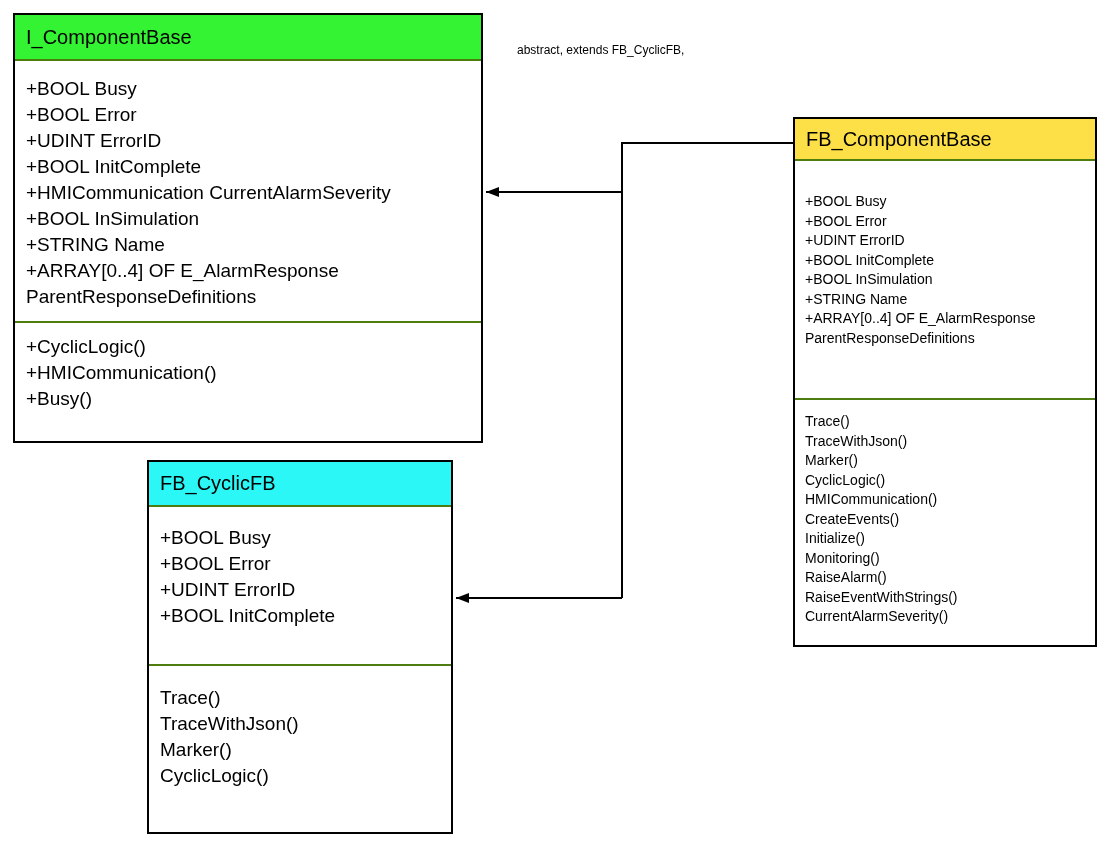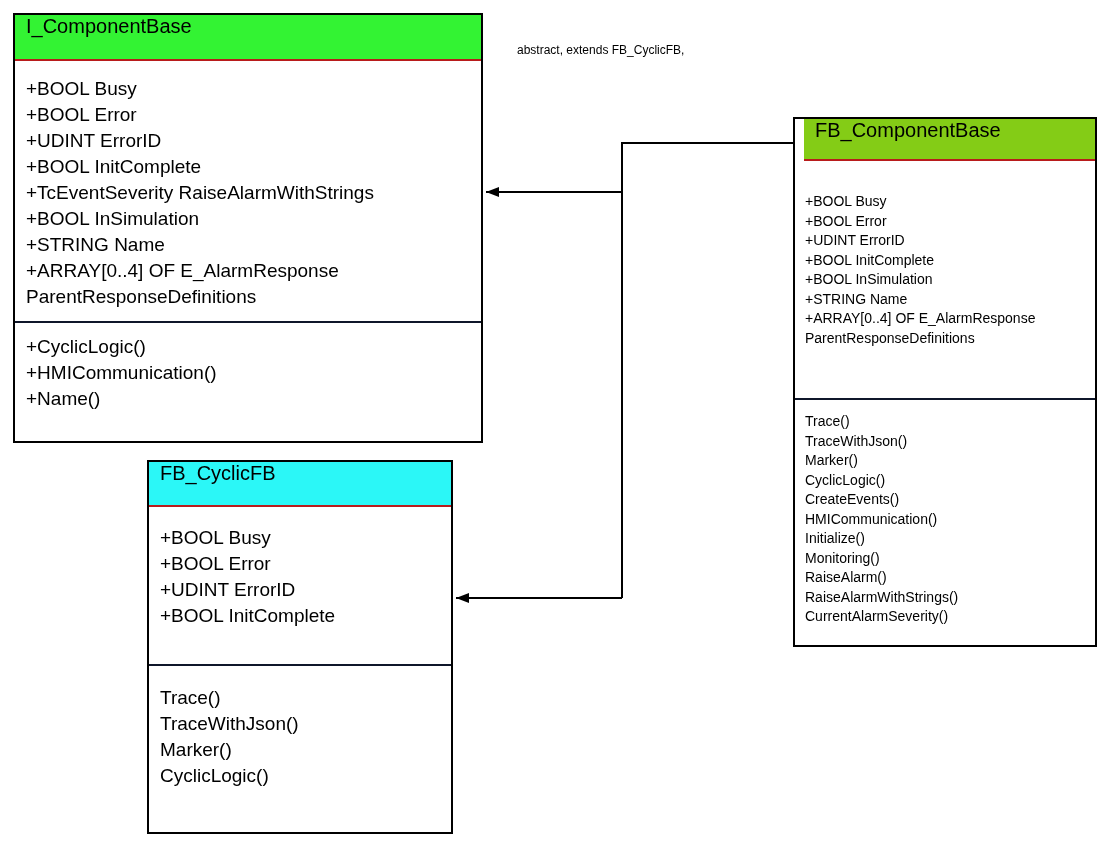--- a/index.html
+++ b/index.html
@@ -6,25 +6,25 @@
   .canvas {
     position:relative; width:1112px; height:852px;
     background:#ffffff; overflow:hidden;
     font-family:"Liberation Sans", sans-serif; color:#000;
   }
   .class-box {
     position:absolute; border:2px solid #000; background:#ffffff;
     box-sizing:border-box; display:flex; flex-direction:column;
   }
   .class-header {
-    border-bottom:2px solid #b91c1c; display:flex; align-items:flex-start;
+    border-bottom:2px solid #4d7c0f; display:flex; align-items:center;
     padding:0 11px; box-sizing:border-box; flex:0 0 auto;
   }
   .class-title { font-size:20px; }
-  .class-attrs { border-bottom:2px solid #0f172a; box-sizing:border-box; flex:0 0 auto; }
+  .class-attrs { border-bottom:2px solid #4d7c0f; box-sizing:border-box; flex:0 0 auto; }
   .class-methods { box-sizing:border-box; flex:1 1 auto; }
   .member-line { white-space:nowrap; }
 
   #box-i { left:13px; top:13px; width:470px; height:430px; }
   #box-i .class-header { height:46px; }
   #box-i .class-attrs { height:262px; padding:15px 0 0 11px; }
   #box-i .class-methods { padding:11px 8px 0 11px; }
   #box-i .member-line { font-size:19px; line-height:26px; }
 
   #box-fb { left:793px; top:117px; width:304px; height:530px; }
@@ -66,58 +66,58 @@
 
   <div class="class-box" id="box-i">
     <div class="class-header" style="background-color: rgb(51, 243, 51);">
       <span class="class-title">I_ComponentBase</span>
     </div>
     <div class="class-attrs">
         <div class="member-line">+BOOL Busy</div>
         <div class="member-line">+BOOL Error</div>
         <div class="member-line">+UDINT ErrorID</div>
         <div class="member-line">+BOOL InitComplete</div>
-        <div class="member-line">+TcEventSeverity RaiseAlarmWithStrings</div>
+        <div class="member-line">+HMICommunication CurrentAlarmSeverity</div>
         <div class="member-line">+BOOL InSimulation</div>
         <div class="member-line">+STRING Name</div>
         <div class="member-line">+ARRAY[0..4] OF E_AlarmResponse</div>
         <div class="member-line">ParentResponseDefinitions</div>
       </div>
     <div class="class-methods">
         <div class="member-line">+CyclicLogic()</div>
         <div class="member-line">+HMICommunication()</div>
-        <div class="member-line">+Name()</div>
+        <div class="member-line">+Busy()</div>
       </div>
   </div>
 
   <div class="class-box" id="box-fb">
-    <div class="class-header" style="background-color: #84cc16; margin-left: 9px;">
+    <div class="class-header" style="background-color: #fde047;">
       <span class="class-title">FB_ComponentBase</span>
     </div>
     <div class="class-attrs">
         <div class="member-line">+BOOL Busy</div>
         <div class="member-line">+BOOL Error</div>
         <div class="member-line">+UDINT ErrorID</div>
         <div class="member-line">+BOOL InitComplete</div>
         <div class="member-line">+BOOL InSimulation</div>
         <div class="member-line">+STRING Name</div>
         <div class="member-line">+ARRAY[0..4] OF E_AlarmResponse</div>
         <div class="member-line">ParentResponseDefinitions</div>
       </div>
     <div class="class-methods">
         <div class="member-line">Trace()</div>
         <div class="member-line">TraceWithJson()</div>
         <div class="member-line">Marker()</div>
         <div class="member-line">CyclicLogic()</div>
+        <div class="member-line">HMICommunication()</div>
         <div class="member-line">CreateEvents()</div>
-        <div class="member-line">HMICommunication()</div>
         <div class="member-line">Initialize()</div>
         <div class="member-line">Monitoring()</div>
         <div class="member-line">RaiseAlarm()</div>
-        <div class="member-line">RaiseAlarmWithStrings()</div>
+        <div class="member-line">RaiseEventWithStrings()</div>
         <div class="member-line">CurrentAlarmSeverity()</div>
       </div>
   </div>
 
   <div class="class-box" id="box-cy">
     <div class="class-header" style="background-color: rgb(43, 247, 247);">
       <span class="class-title">FB_CyclicFB</span>
     </div>
     <div class="class-attrs">
         <div class="member-line">+BOOL Busy</div>

